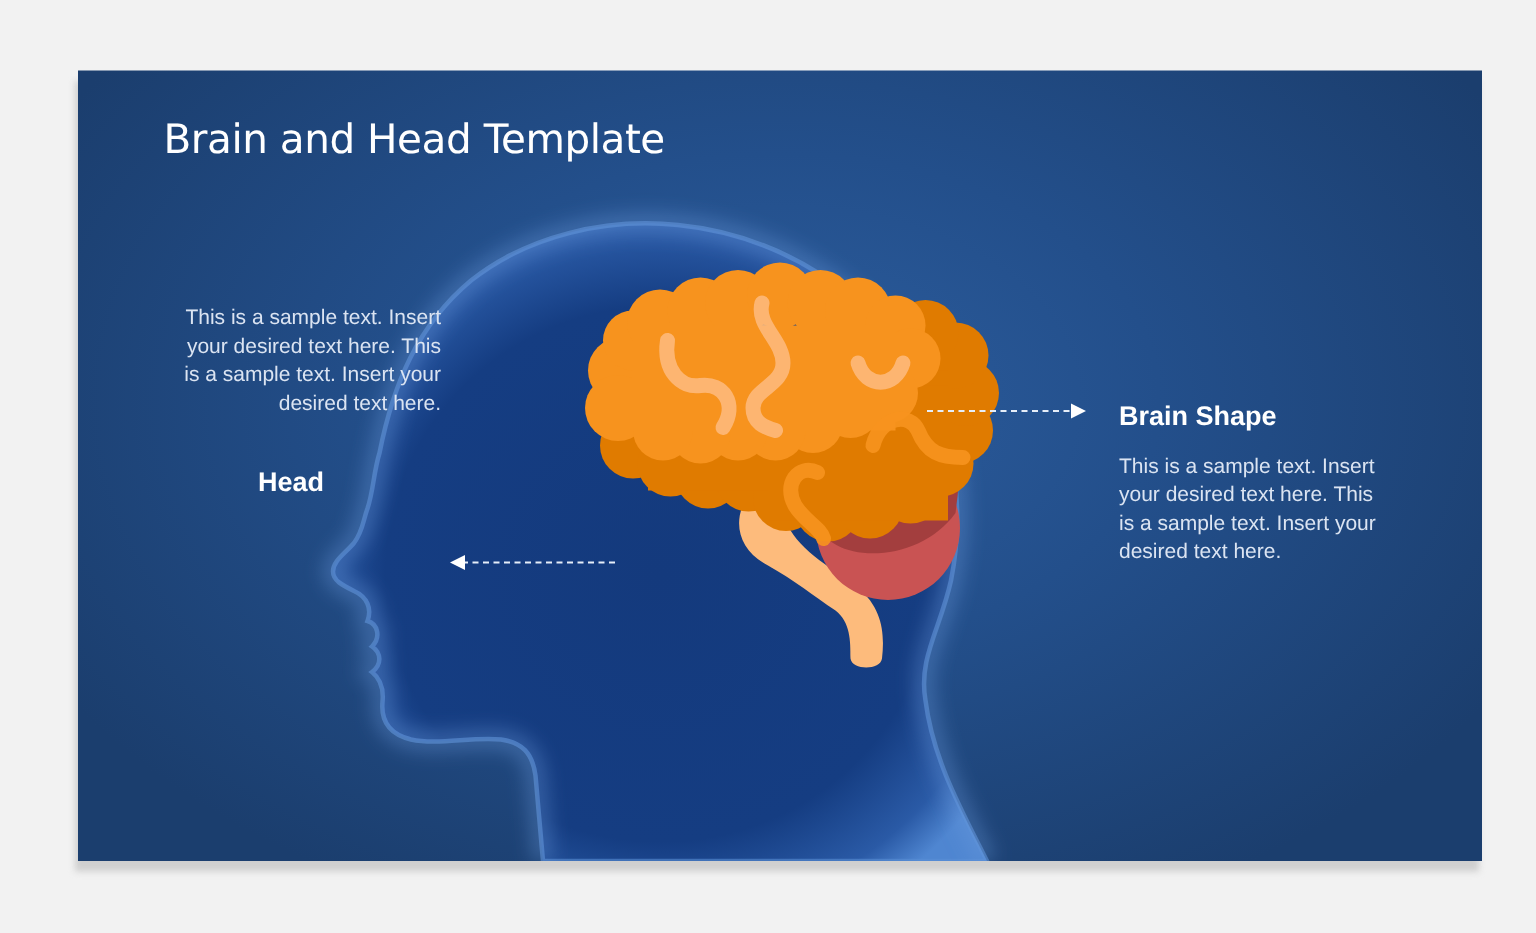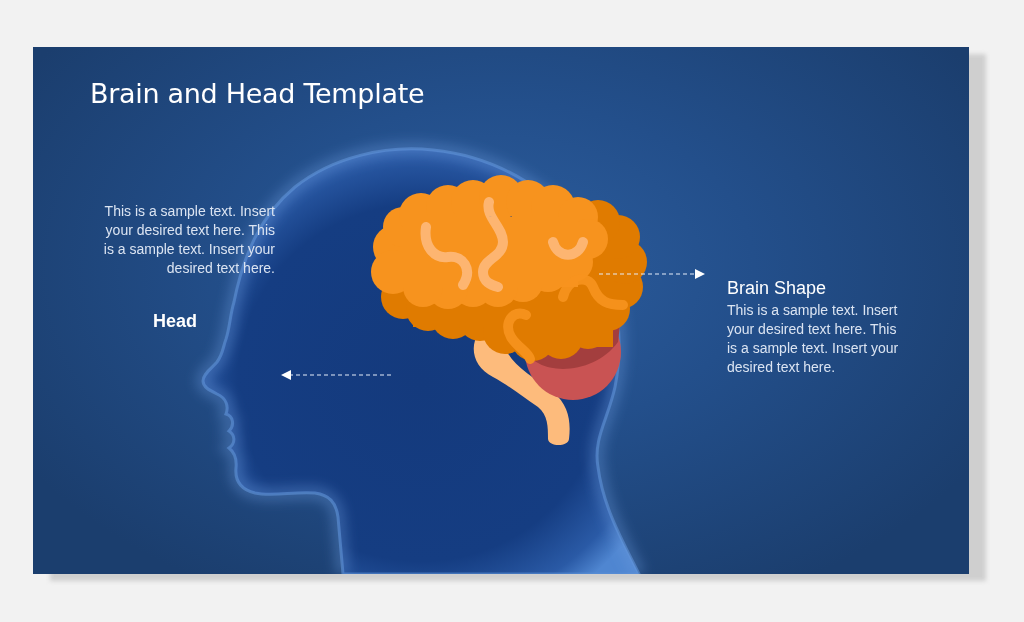--- a/index.html
+++ b/index.html
@@ -15,21 +15,21 @@
       position: absolute;
       left: 50px;
       top: 54px;
       width: 936px;
       height: 527px;
       background: #cfcfcf;
       filter: blur(2px);
     }
     .slide {
       position: absolute;
-      left: 33px;
+      left: 52px;
       top: 47px;
       width: 936px;
       height: 527px;
       overflow: hidden;
       background: radial-gradient(ellipse 60% 70% at 50% 42%, #2c5d9e 0%, #234f8b 45%, #1b3e6e 100%);
     }
     .title {
       position: absolute;
       left: 57px;
       top: 31px;
@@ -58,23 +58,22 @@
       color: #ffffff;
       font-size: 18px;
       font-weight: bold;
     }
     .right-heading {
       position: absolute;
       left: 694px;
       top: 220px;
       color: #ffffff;
       font-size: 18px;
-      font-weight: normal;
+      font-weight: bold;
       white-space: nowrap;
-      margin-top: 11px;
     }
     .right-text {
       position: absolute;
       left: 694px;
       top: 254px;
       width: 180px;
       color: #dbe4f2;
       font-size: 14px;
       line-height: 19px;
     }

